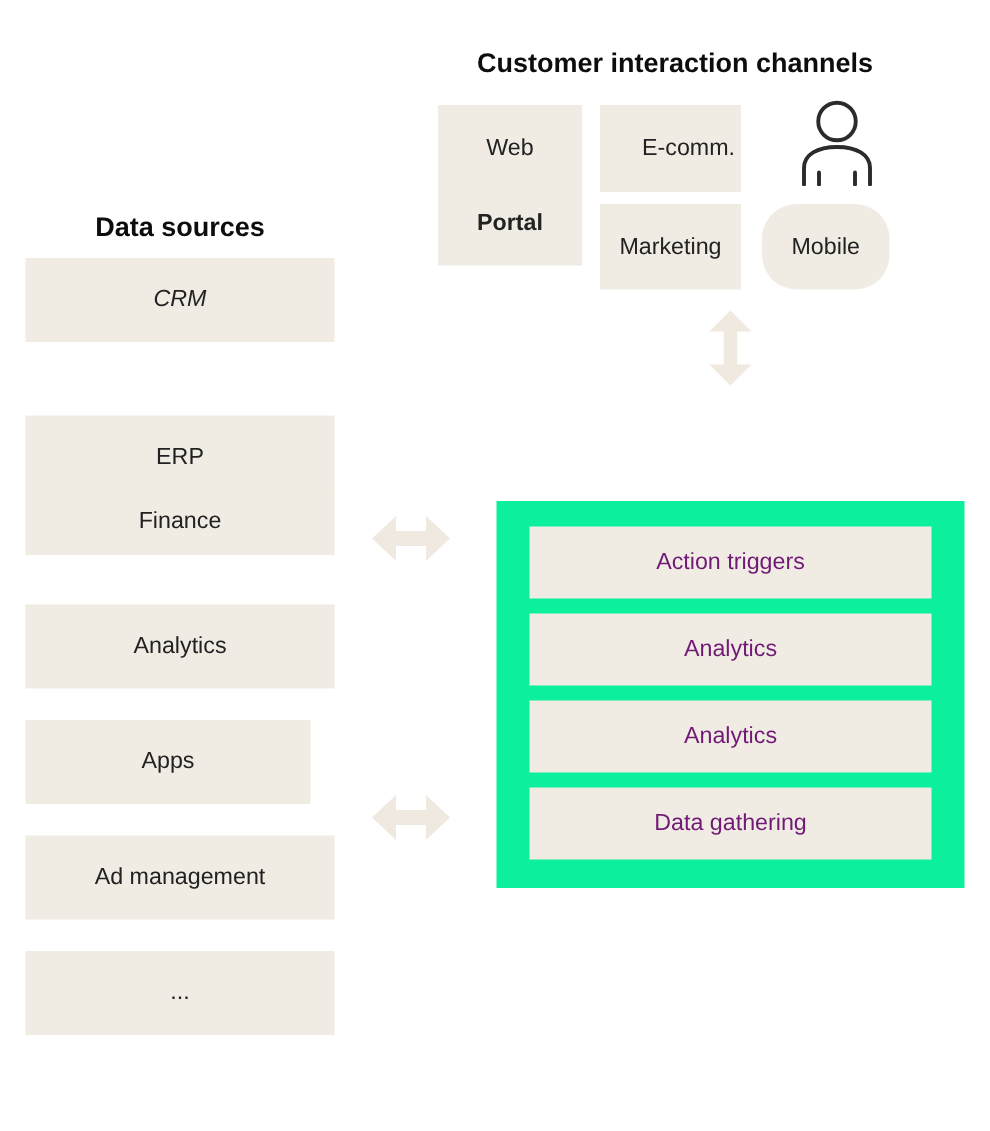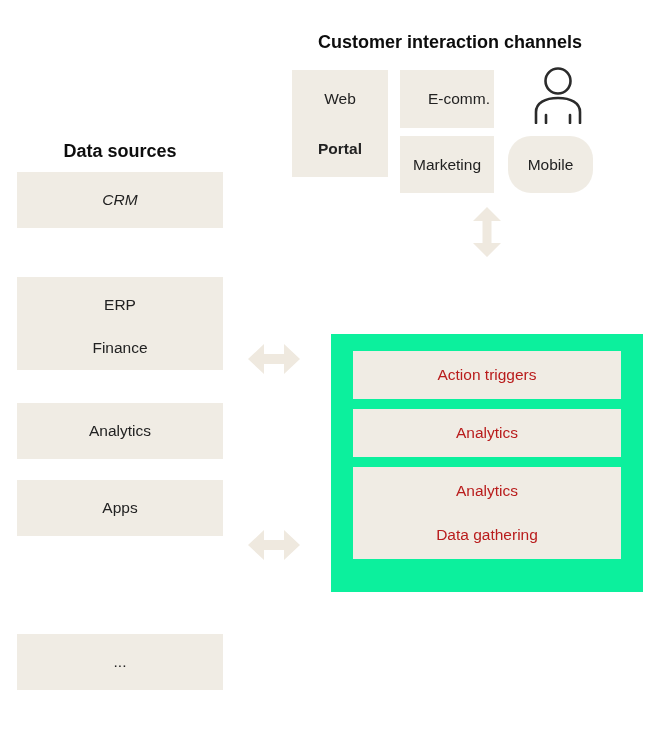--- a/index.html
+++ b/index.html
@@ -44,21 +44,21 @@
   }
   .inner-box {
     position: absolute;
     left: 22px;
     width: 268px; height: 48px;
     background: #f0ece4;
     display: flex;
     align-items: center;
     justify-content: center;
     font-size: 15.5px;
-    color: #b91c1c;
+    color: #701a75;
   }
   .arrow { position: absolute; }
   svg { display: block; }
 </style>
 </head>
 <body>
 
 <div class="canvas">
 
   <div class="title" style="left:292px; top:31px; width:316px;">Customer interaction channels</div>
@@ -84,35 +84,36 @@
       <polygon fill="#efe9df" points="15,0 29,14 19.5,14 19.5,36 29,36 15,50 1,36 10.5,36 10.5,14 1,14"></polygon>
     </svg>
   </div>
 
   <div class="title" style="left:17px; top:140px; width:206px;">Data sources</div>
 
   <div class="box" style="left:17px; top:172px; width:206px; height:56px;font-style:italic;">CRM</div>
   <div class="box" style="left:17px; top:249px; width:206px; height:56px;margin-top:28px;">ERP</div>
   <div class="box" style="left:17px; top:326px; width:206px; height:44px;">Finance</div>
   <div class="box" style="left:17px; top:403px; width:206px; height:56px;">Analytics</div>
-  <div class="box" style="left:17px; top:480px; width:206px; height:56px;">Apps</div>
+  <div class="box" style="left:17px; top:480px; width:190px; height:56px;">Apps</div>
+  <div class="box" style="left:17px; top:557px; width:206px; height:56px;">Ad management</div>
   <div class="box" style="left:17px; top:634px; width:206px; height:56px;">...</div>
 
   <div class="arrow" style="left:248px; top:343px;">
     <svg width="52" height="32" viewBox="0 0 52 32">
       <polygon fill="#efe9df" points="0,16 16,1 16,11 36,11 36,1 52,16 36,31 36,21 16,21 16,31"></polygon>
     </svg>
   </div>
   <div class="arrow" style="left:248px; top:529px;">
     <svg width="52" height="32" viewBox="0 0 52 32">
       <polygon fill="#efe9df" points="0,16 16,1 16,11 36,11 36,1 52,16 36,31 36,21 16,21 16,31"></polygon>
     </svg>
   </div>
 
 
   <div class="green-box">
     <div class="inner-box" style="top:17px;">Action triggers</div>
     <div class="inner-box" style="top:75px;">Analytics</div>
     <div class="inner-box" style="top:133px;">Analytics</div>
-    <div class="inner-box" style="top:177px;">Data gathering</div>
+    <div class="inner-box" style="top:191px;">Data gathering</div>
   </div>
 
 </div>
 
 </body></html>

